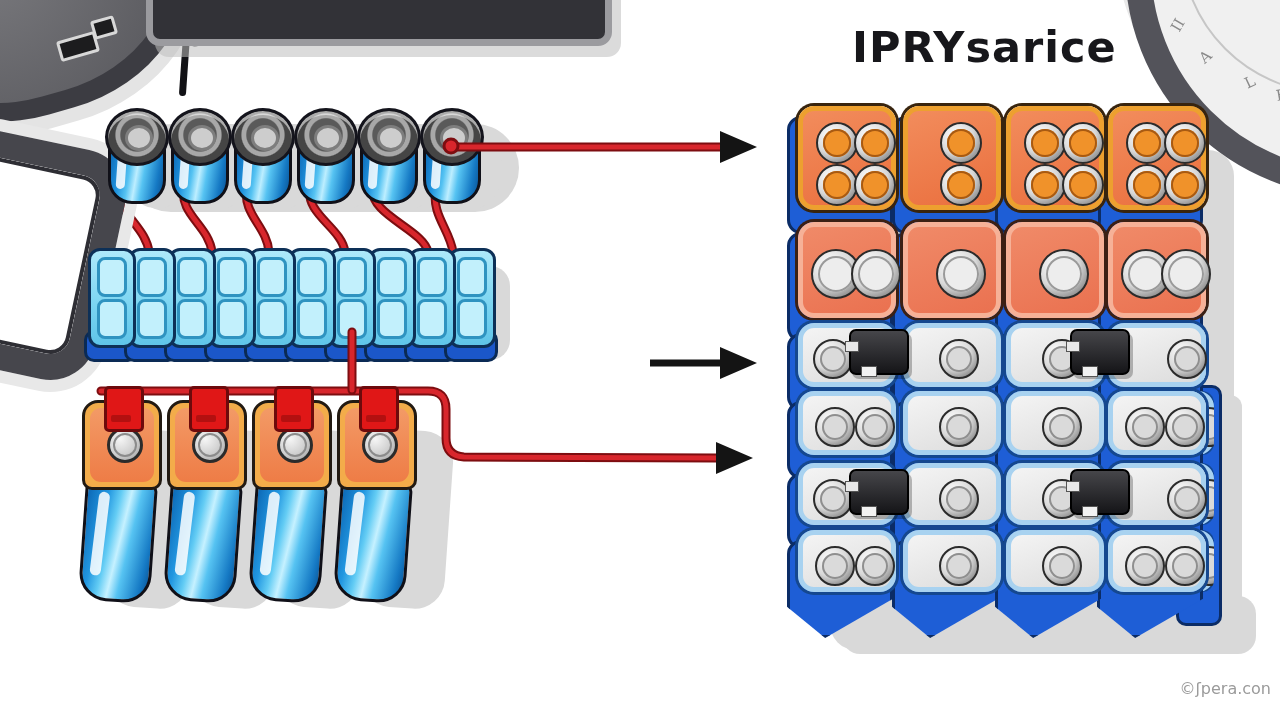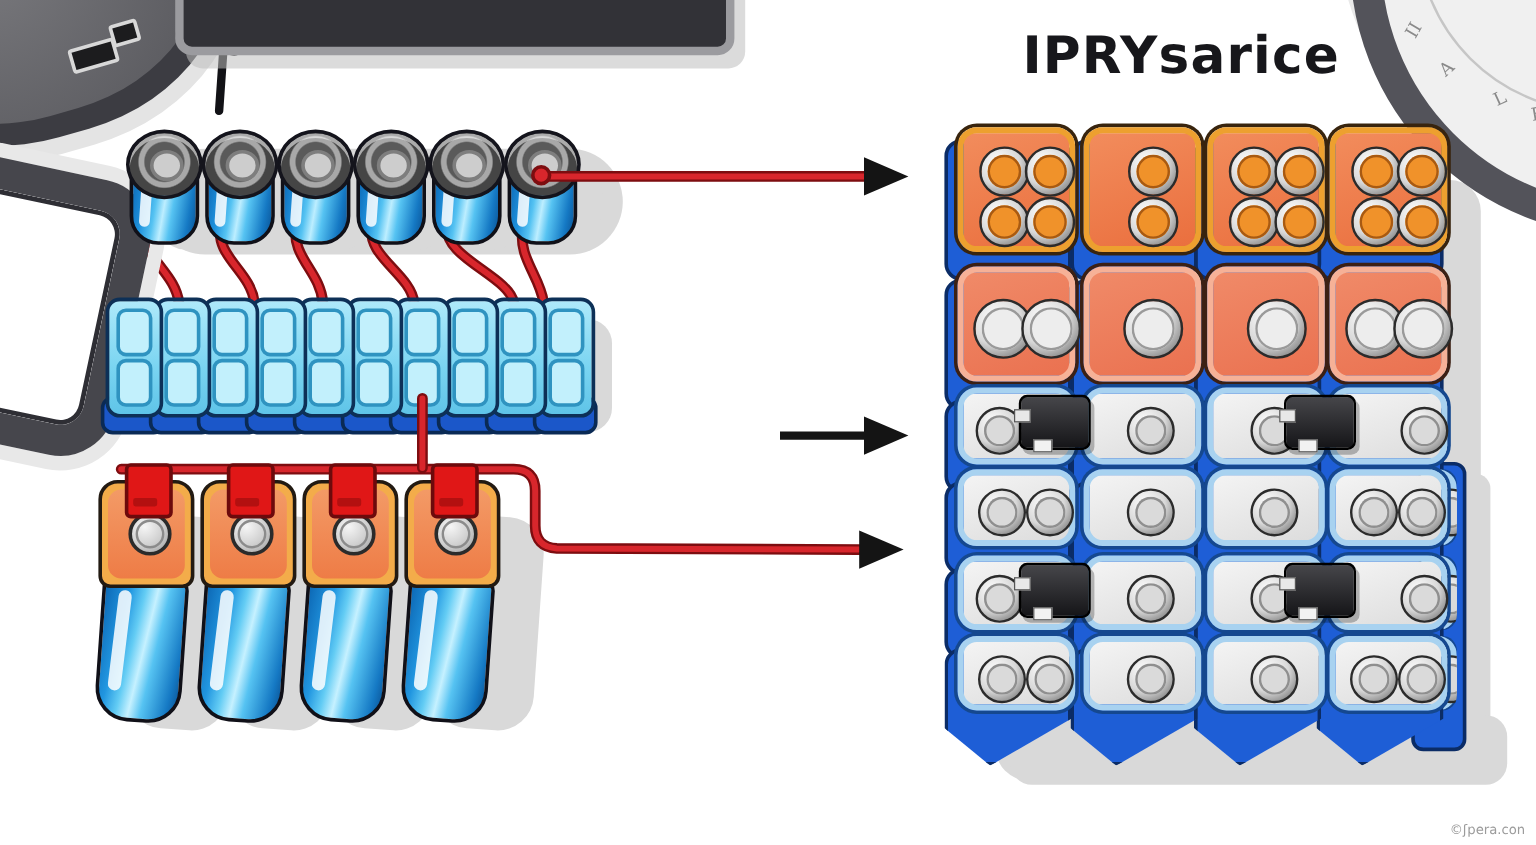--- a/index.html
+++ b/index.html
@@ -10,21 +10,21 @@
   .sh{position:absolute;background:#d9d9d9;z-index:2}
   svg.layer{position:absolute;left:0;top:0;z-index:5;pointer-events:none}
   svg.layer.front{z-index:40}
 
   
   .title{position:absolute;font-weight:800;font-size:43px;color:#17171b;z-index:50;white-space:nowrap;letter-spacing:1px}
   #title-left{left:183px;top:22px;
     text-shadow:-3px -3px 0 #fff,3px -3px 0 #fff,-3px 3px 0 #fff,3px 3px 0 #fff,
       0 -4px 0 #fff,0 4px 0 #fff,-4px 0 0 #fff,4px 0 0 #fff,4px 6px 0 #fff,7px 9px 0 rgba(150,150,150,.45)}
   #title-right{left:852px;top:22px}
-  #watermark{position:absolute;right:9px;bottom:6px;font-size:11px;color:#9b9b9b;z-index:50}
+  #watermark{position:absolute;right:9px;bottom:6px;font-size:16px;color:#9b9b9b;z-index:50}
 
   
   .cyl{position:absolute;width:64px;height:98px}
   .cyl-body{position:absolute;left:3px;top:30px;width:52px;height:60px;border:3px solid #101018;
     border-radius:10px 10px 24px 24px;
     background:linear-gradient(100deg,#0c67b4 0%,#1f92dd 22%,#56c3f2 38%,#bdeeff 50%,#56c3f2 62%,#1579c4 85%,#0a5294 100%)}
   .cyl-body::after{content:"";position:absolute;left:6px;top:6px;width:9px;height:42px;
     background:rgba(255,255,255,.85);border-radius:6px;transform:rotate(4deg)}
   .cyl-top{position:absolute;left:0;top:0;width:58px;height:52px;border-radius:50%;border:3px solid #14141c;
     background:radial-gradient(circle at 50% 46%,#5a5a5a 0 40%,#a8a8a8 43% 52%,#454545 55% 100%);

